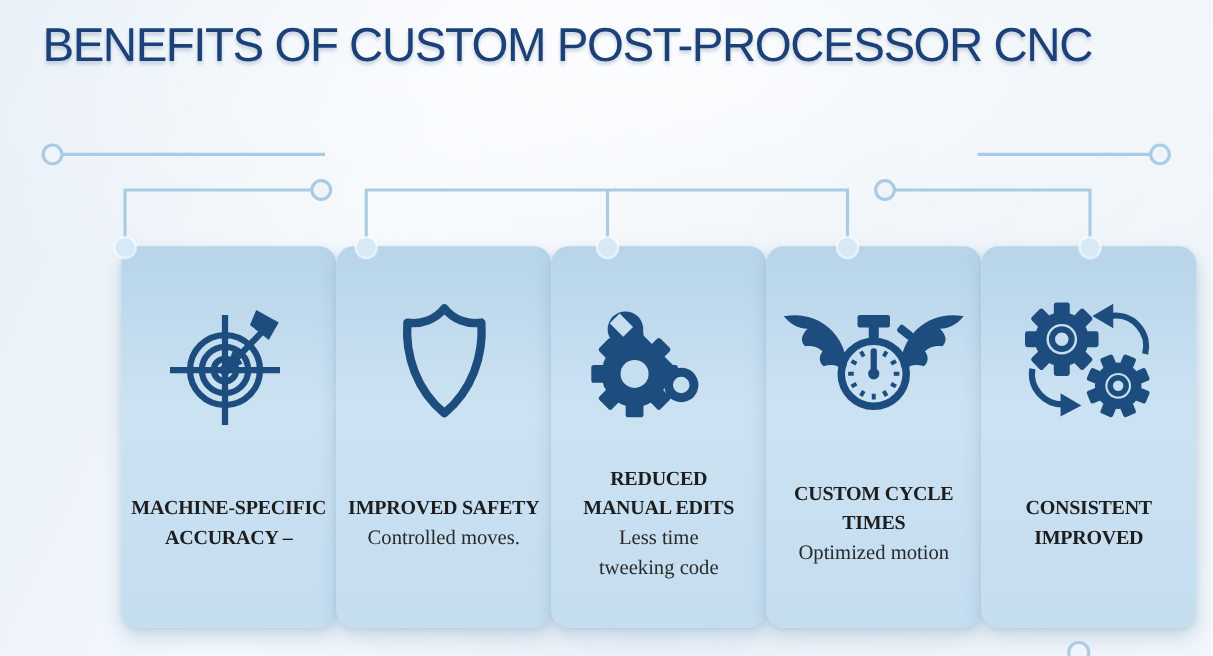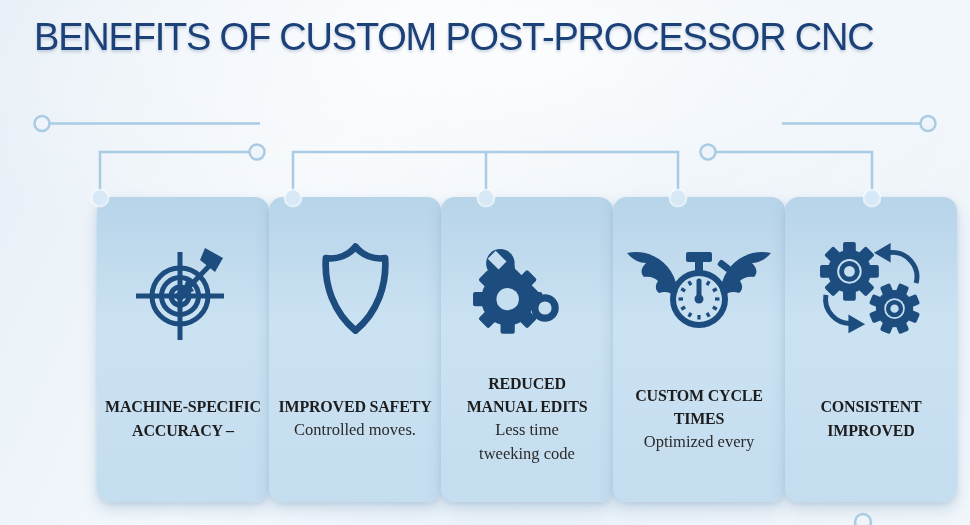--- a/index.html
+++ b/index.html
@@ -193,21 +193,21 @@
           <line x1="75" y1="47.5" x2="75" y2="52" transform="rotate(300 75 68)"></line>
           <line x1="75" y1="47.5" x2="75" y2="52" transform="rotate(330 75 68)"></line>
         </g>
         <line class="ic-s" x1="75" y1="68" x2="75" y2="50" stroke-width="5" stroke-linecap="round"></line>
         <circle class="ic-f" cx="75" cy="68" r="4.5"></circle>
       </svg>
     </div>
     <div class="text">
       <h2>CUSTOM CYCLE
 TIMES</h2>
-      <p>Optimized every</p>
+      <p>Optimized motion</p>
     </div>
   </section>
 
   <section class="card">
     <div class="icon-box">
       <svg width="118" height="101" viewBox="0 0 120 103">
         <g transform="translate(38,32)">
           <g class="ic-f">
             <rect x="-6.5" y="-30" width="13" height="11" rx="2"></rect>
             <rect x="-6.5" y="-30" width="13" height="11" rx="2" transform="rotate(45)"></rect>

